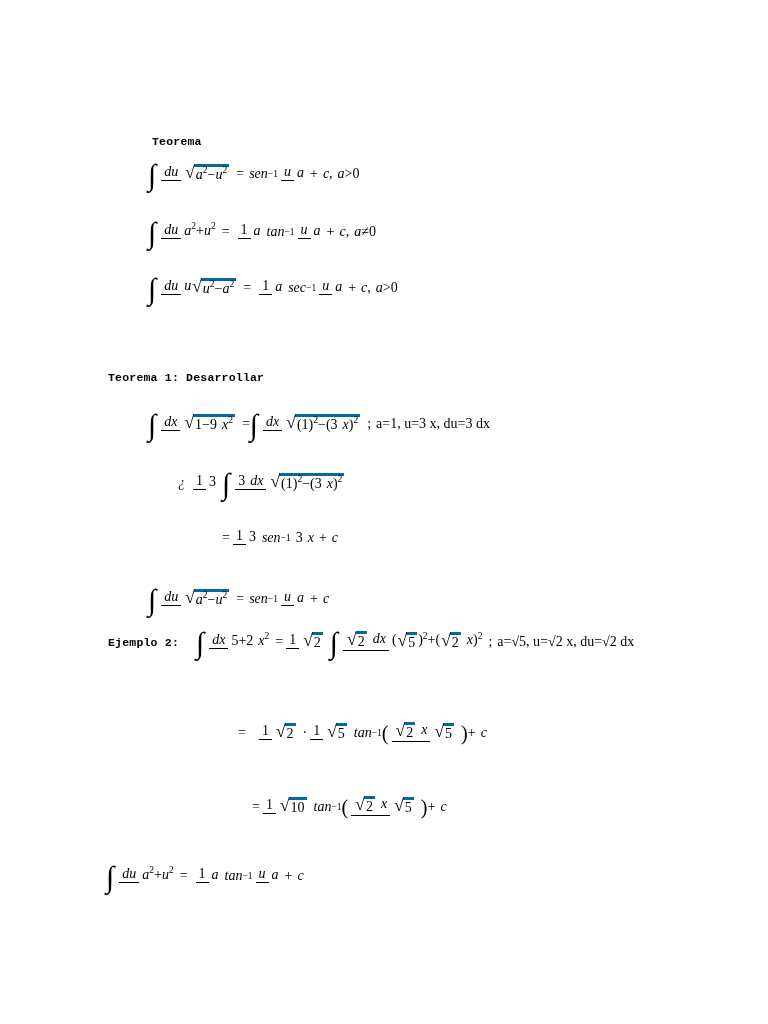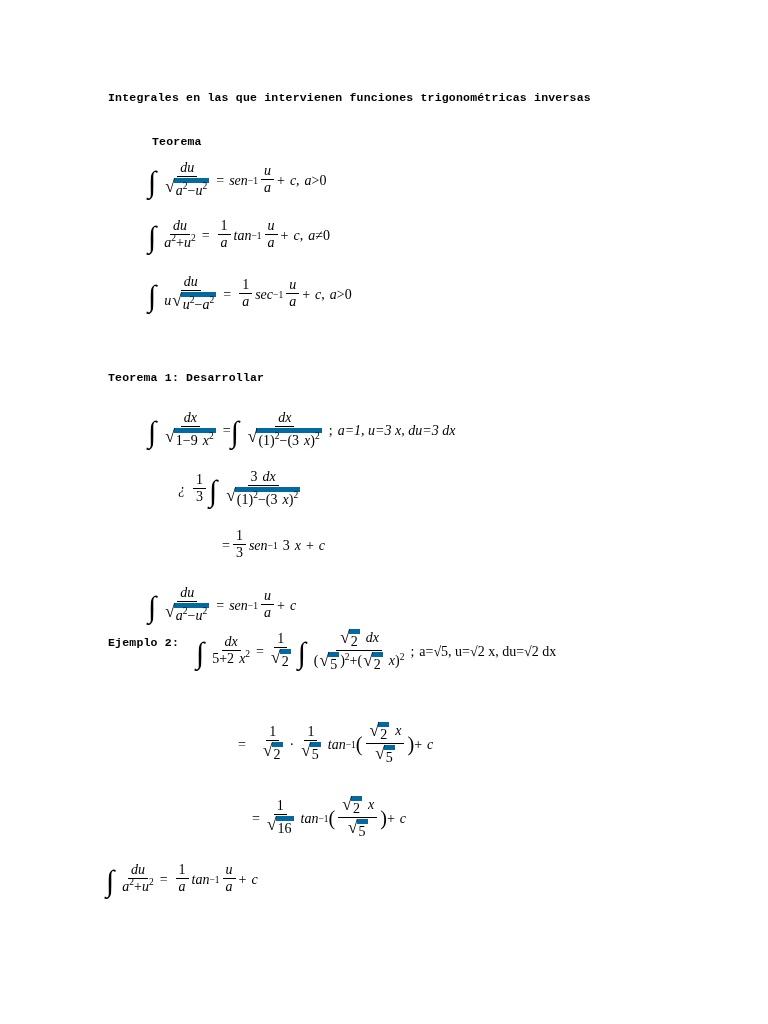--- a/index.html
+++ b/index.html
@@ -72,21 +72,21 @@
     font-family: "Liberation Serif", serif;
     display: inline-block;
     vertical-align: middle;
     margin-right: 2px;
     position: relative;
     top: 1px;
   }
   
   .frac {
     display: inline-flex;
-    flex-direction: column;
+    flex-direction: row;
     align-items: center;
     vertical-align: middle;
     margin: 0 3px;
     position: relative;
     top: -0.1em;
   }
   .frac > .num {
     padding: 0 3px 1px 3px;
     border-bottom: 1px solid #000;
     display: block;
@@ -111,21 +111,21 @@
     margin: 0 1px;
   }
   .sqrt > .rad {
     font-size: 1.25em;
     line-height: 1;
     margin-right: -1px;
     position: relative;
     top: 0.02em;
   }
   .sqrt > .radicand {
-    border-top: 5px solid #0369a1;
+    border-top: 3px solid #0369a1;
     padding: 1px 2px 0 2px;
     font-family: Liberation Serif, serif;
   }
   .paren-big {
     font-size: 1.45em;
     line-height: 0.9;
     display: inline-block;
     vertical-align: middle;
   }
   .sp { display: inline-block; width: 5px; }
@@ -142,21 +142,20 @@
   #m-e2a  { left: 196px; top: 630px; }
   #m-e2b  { left: 238px; top: 723px; }
   #m-e2c  { left: 252px; top: 797px; }
   #m-e2d  { left: 106px; top: 864px; }
 </style>
 </head>
 <body>
 
 <div class="page">
 
-  <div class="mono title">Integrales en las que intervienen funciones trigonométricas inversas</div>
 
   <div class="mono theorem">Teorema</div>
 
   <div class="math" id="m-thm1">
     <span class="row">
       <span class="intsym">∫</span>
       <span class="frac">
         <span class="num"><i>du</i></span>
         <span class="den">
           <span class="sqrt">
@@ -260,21 +259,21 @@
       <span class="intsym">∫</span>
       <span class="frac">
         <span class="num"><i>dx</i></span>
         <span class="den"><span class="sqrt">
               <span class="rad">√</span>
               <span class="radicand">(1)<sup class="exp">2</sup>−(3<span class="sp"></span><i>x</i>)<sup class="exp">2</sup></span>
             </span></span>
       </span>
       <span>;</span>
         <span class="sp"></span>
-      <span style="font-style:italic">a=1, u=3 x, du=3 dx</span>
+      <span style="">a=1, u=3 x, du=3 dx</span>
     </span>
   </div>
 
   <div class="math" id="m-e1b">
     <span class="row">
       <span style="font-style:italic">¿</span>
       <span class="sp"></span>
       <span class="frac">
           <span class="num">1</span>
           <span class="den">3</span>
@@ -402,21 +401,21 @@
     </span>
   </div>
 
   <div class="math" id="m-e2c">
     <span class="row">
       <span>=</span>
       <span class="frac">
           <span class="num">1</span>
           <span class="den"><span class="sqrt">
               <span class="rad">√</span>
-              <span class="radicand">16</span>
+              <span class="radicand">10</span>
             </span></span>
         </span>
       <i>tan</i>
         <sup class="exp">−1</sup>
       <span class="paren-big">(</span>
       <span class="frac">
         <span class="num"><span class="sqrt">
               <span class="rad">√</span>
               <span class="radicand">2</span>
             </span><span class="sp"></span><i>x</i></span>

